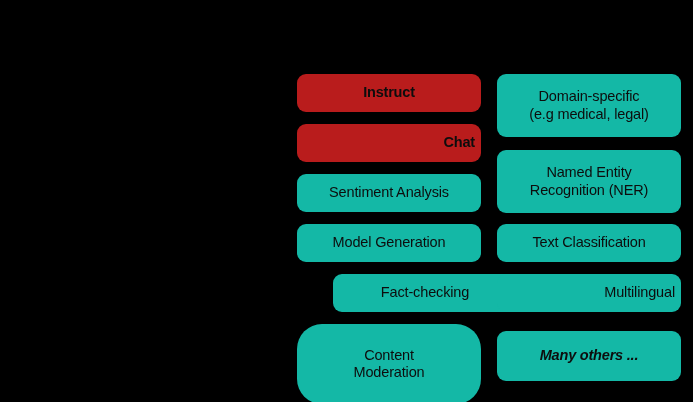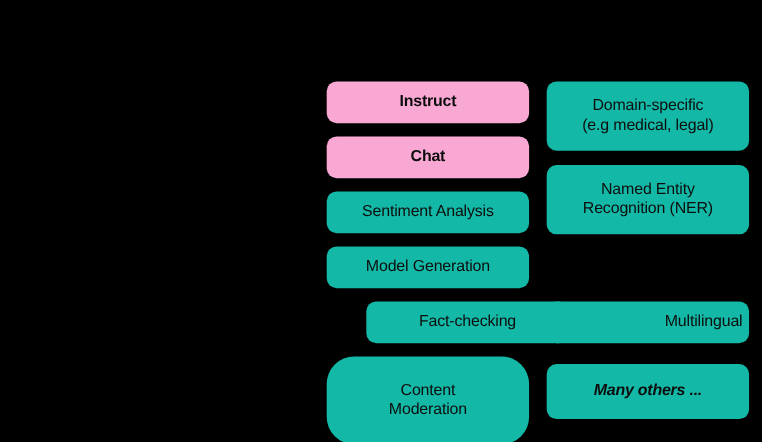--- a/index.html
+++ b/index.html
@@ -48,30 +48,30 @@
     letter-spacing: -0.3px;
   }
 
   
   .pill {
     border-radius: 9px;
     font-size: 14.5px;
     font-weight: 400;
   }
   .pill-gray  { background: #14b8a6; }
-  .pill-green { background: #f9a8d4; font-weight: 700; letter-spacing: -0.2px; }
+  .pill-green { background: #b91c1c; font-weight: 700; letter-spacing: -0.2px; }
   .pill-em    { font-weight: 700; font-style: italic; letter-spacing: -0.2px; }
 
   
   .col-a { left: 297px; width: 184px; }
   .col-b { left: 497px; width: 184px; }
 
   
   .a-r0 { top: 74px;  height: 38px; }
-  .a-r1 { top: 124px; height: 38px; }
+  .a-r1 { top: 124px; height: 38px; text-align: right; }
   .a-r2 { top: 174px; height: 38px; }
   .a-r3 { top: 224px; height: 38px; }
   .a-r4 { top: 274px; height: 38px; margin-left: 36px; }
   .a-r5 { top: 324px; height: 80px; border-radius: 25px; }
 
   
   .b-r0 { top: 74px;  height: 63px; }
   .b-r1 { top: 150px; height: 63px; }
   .b-r2 { top: 224px; height: 38px; }
   .b-r3 { top: 274px; height: 38px; text-align: right; }
@@ -111,20 +111,23 @@
   <div class="node pill pill-gray col-b b-r0">
     <span class="label">Domain-specific
 (e.g medical, legal)</span>
   </div>
 
   <div class="node pill pill-gray col-b b-r1">
     <span class="label">Named Entity
 Recognition (NER)</span>
   </div>
 
+  <div class="node pill pill-gray col-b b-r2">
+    <span class="label">Text Classification</span>
+  </div>
 
   <div class="node pill pill-gray col-b b-r3">
     <span class="label">Multilingual</span>
   </div>
 
   <div class="node pill pill-gray pill-em col-b b-r4">
     <span class="label">Many others ...</span>
   </div>
 
 </div>

